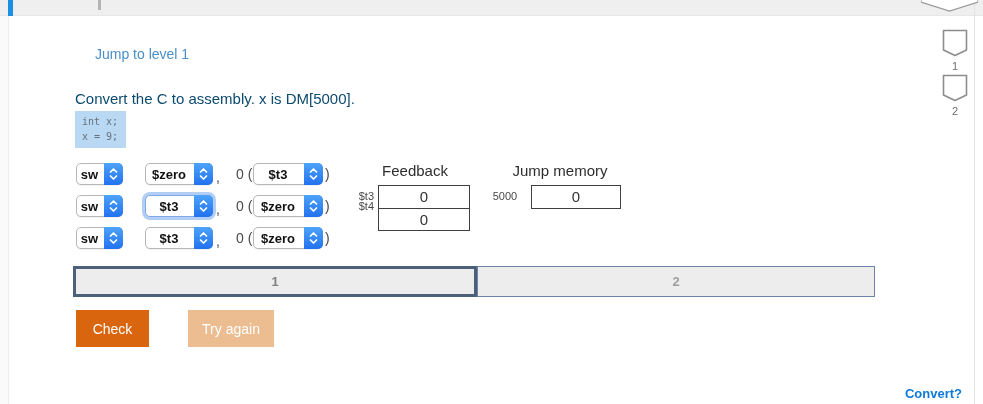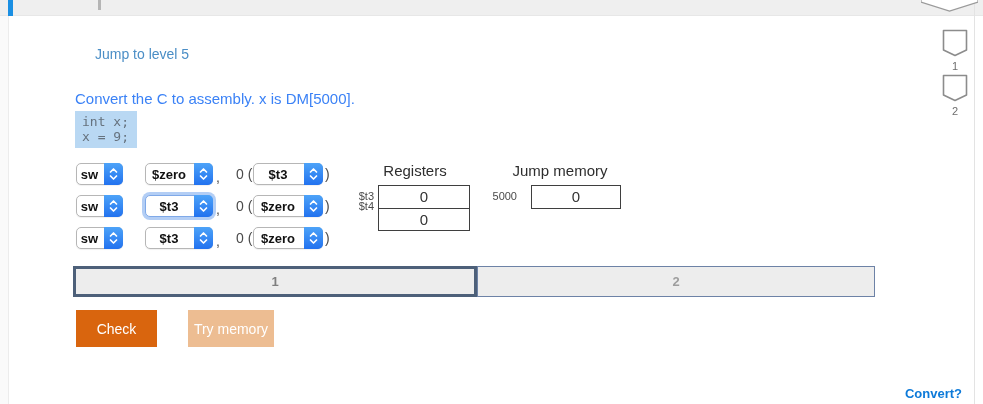--- a/index.html
+++ b/index.html
@@ -18,23 +18,23 @@
 
   
   .badge { position:absolute; width:26px; height:42px; text-align:center; }
   .badge svg { display:block; margin:0 auto; }
   .badge .num { display:block; margin-top:3px; font-size:11px; color:#6e6e6e; }
   #badge1 { left:942px; top:29px; }
   #badge2 { left:942px; top:74px; }
 
   
   .jump-link { position:absolute; left:95px; top:46px; font-size:14px; color:#4b8ec6; cursor:pointer; }
-  .instruction { position:absolute; left:75px; top:90px; font-size:15px; color:#3b82f6; }
+  .instruction { position:absolute; left:75px; top:90px; font-size:15px; color:#0c4a6e; }
   .code-block { position:absolute; left:75px; top:111px; background:#b9d8f3; padding:3px 8px 4px 7px;
-                font-family:"DejaVu Sans Mono", monospace; font-size:13px; line-height:15px; color:#66727e; white-space:pre; }
+                font-family:"DejaVu Sans Mono", monospace; font-size:10px; line-height:15px; color:#66727e; white-space:pre; }
 
   
   .asm-row { position:absolute; left:0; height:22px; width:400px; }
   #row0 { top:163px; } #row1 { top:195px; } #row2 { top:227px; }
   .mac-select { position:absolute; top:0; height:22px; background:#fff; border:1px solid #b6b6b6; border-radius:5px;
                 display:flex; align-items:center; cursor:pointer; box-shadow:0 1px 1px rgba(0,0,0,.06); }
   .mac-select .sel-label { flex:1; text-align:center; font-size:13px; font-weight:600; color:#111; padding-right:2px; }
   .mac-select .sel-cap { width:19px; height:22px; margin:-1px -1px -1px 0; border-radius:0 5px 5px 0;
                 background:linear-gradient(#4da3f8,#2272ef); display:flex; align-items:center; justify-content:center; }
   .sel-op { left:76px; width:47px;justify-content:center; }
@@ -51,32 +51,32 @@
   #registers-title { left:360px; width:110px; }
   #dm-title { left:500px; width:120px; }
   .tbl-label { position:absolute; font-size:11px; color:#4a4a4a; text-align:right; }
   .tbl-box { position:absolute; border:1px solid #3f3f3f; background:#fff; }
   .tbl-cell { height:22px; line-height:21px; text-align:center; font-size:15px; color:#333; }
   .tbl-cell + .tbl-cell { border-top:1px solid #3f3f3f; }
   #registers-box { left:378px; top:185px; width:92px; }
   #dm-box { left:531px; top:185px; width:90px; }
   #lbl-t3 { left:330px; top:190px; width:44px; }
   #lbl-t4 { left:330px; top:200px; width:44px; }
-  #lbl-5000 { left:473px; top:190px; width:44px; }
+  #lbl-5000 { left:483px; top:190px; width:44px;text-align:center; }
 
   
   .progress { position:absolute; left:73px; top:266px; width:802px; height:31px; display:flex; }
   .seg { background:#ededed; display:flex; align-items:center; justify-content:center; font-size:13px; font-weight:bold; }
   .seg-active { width:404px; border:3px solid #4d6079; color:#7f7f7f; }
   .seg-idle { width:398px; border:1px solid #6d82a6; color:#9e9e9e; }
 
   
   .btn { position:absolute; top:310px; height:37px; border:none; color:#fff; font-size:14px;
          font-family:"Liberation Sans", sans-serif; display:flex; align-items:center; justify-content:center; }
-  #check-btn { left:76px; width:81px; background:#d9650e; cursor:pointer; }
+  #check-btn { left:76px; width:73px; background:#d9650e; cursor:pointer; }
   #tryagain-btn { left:188px; width:86px; background:#edbd92; cursor:default; }
 
   .feedback { position:absolute; left:838px; top:386px; width:124px; text-align:right; font-size:13px; font-weight:bold; color:#0d7ad9; cursor:pointer; }
 </style>
 </head>
 <body>
 
 <div id="stage">
 
   <div class="left-gutter"></div>
@@ -96,21 +96,21 @@
     </svg>
     <span class="num">1</span>
   </div>
   <div class="badge" id="badge2">
     <svg width="26" height="28" viewBox="0 0 26 28">
       <polygon points="1.5,1.5 24.5,1.5 24.5,21 13,26.5 1.5,21" fill="#ffffff" stroke="#8c8c8c" stroke-width="1.6" stroke-linejoin="round"></polygon>
     </svg>
     <span class="num">2</span>
   </div>
 
-  <a class="jump-link">Jump to level 5</a>
+  <a class="jump-link">Jump to level 1</a>
 
   <div class="instruction">Convert the C to assembly. x is DM[5000].</div>
   <div class="code-block">int x;
 x = 9;</div>
 
   <div class="asm-row" id="row0">
     <div class="mac-select sel-op">
       <span class="sel-label">sw</span>
       <span class="sel-cap">
         <svg width="11" height="14" viewBox="0 0 11 14">
@@ -201,37 +201,37 @@
       <span class="sel-cap">
         <svg width="11" height="14" viewBox="0 0 11 14">
             <path d="M2.5 5 L5.5 2 L8.5 5" fill="none" stroke="#fff" stroke-width="1.7" stroke-linecap="round" stroke-linejoin="round"></path>
             <path d="M2.5 9 L5.5 12 L8.5 9" fill="none" stroke="#fff" stroke-width="1.7" stroke-linecap="round" stroke-linejoin="round"></path>
           </svg>
       </span>
     </div>
     <span class="asm-txt txt-close">)</span>
   </div>
 
-  <div class="tbl-title" id="registers-title">Registers</div>
+  <div class="tbl-title" id="registers-title">Feedback</div>
   <div class="tbl-label" id="lbl-t3">$t3</div>
   <div class="tbl-label" id="lbl-t4">$t4</div>
   <div class="tbl-box" id="registers-box">
     <div class="tbl-cell">0</div>
     <div class="tbl-cell">0</div>
   </div>
 
   <div class="tbl-title" id="dm-title">Jump memory</div>
   <div class="tbl-label" id="lbl-5000">5000</div>
   <div class="tbl-box" id="dm-box">
     <div class="tbl-cell">0</div>
   </div>
 
   <div class="progress">
     <div class="seg seg-active">1</div>
     <div class="seg seg-idle">2</div>
   </div>
 
   <button class="btn" id="check-btn">Check</button>
-  <button class="btn" id="tryagain-btn">Try memory</button>
+  <button class="btn" id="tryagain-btn">Try again</button>
 
   <a class="feedback">Convert?</a>
 
 </div>
 
 </body></html>

